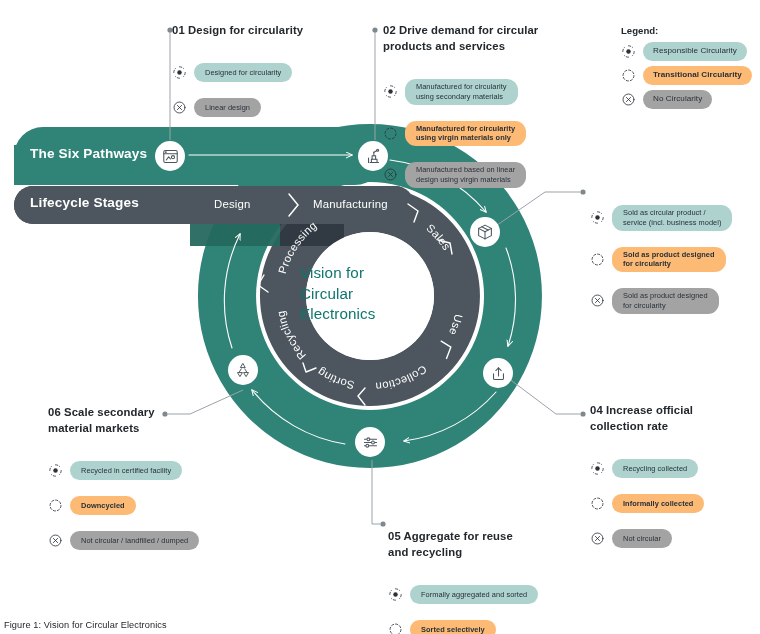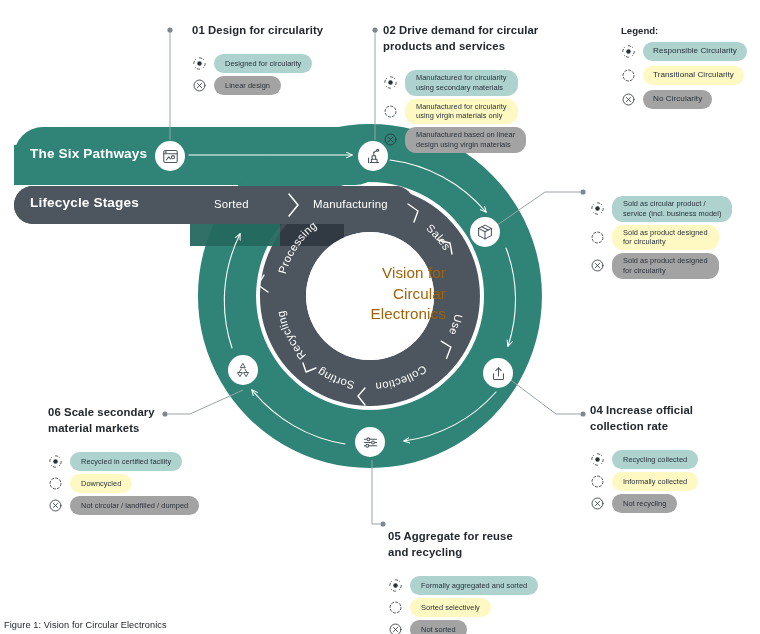--- a/index.html
+++ b/index.html
@@ -11,29 +11,29 @@
   }
   #stage{position:absolute;inset:0;}
   svg.layer{position:absolute;left:0;top:0;width:760px;height:634px;}
 
   
   .callout{position:absolute;}
   .callout .title{
     font-size:11.3px;font-weight:700;line-height:1.42;color:#22282d;
     letter-spacing:.1px;white-space:pre-line;
   }
-  .pills{margin-top:16px;display:flex;flex-direction:column;gap:3px;}
+  .pills{margin-top:25px;display:flex;flex-direction:column;gap:16px;}
   .pill-row{display:flex;align-items:center;gap:7px;}
   .pill{
     border-radius:11px;padding:3px 11px;font-size:7.4px;line-height:1.32;
     color:#27303a;min-height:13px;display:flex;align-items:center;
     white-space:pre-line;letter-spacing:.05px;
   }
   .tier-responsible{background:#aed2ce;}
-  .tier-transitional{background:#fef9c3;}
+  .tier-transitional{background:#fdba74;font-weight:bold;}
   .tier-none{background:#a3a3a3;}
 
   
   .mk{width:15px;height:15px;flex:0 0 15px;position:relative;}
   .mk svg{display:block;width:15px;height:15px;}
 
   
   #legend{position:absolute;left:621px;top:25px;width:140px;}
   #legend .lg-title{font-size:9.6px;font-weight:600;color:#22282d;margin-bottom:6px;}
   #legend .pill{font-size:8.1px;padding:3px 10px;border-radius:11px;}
@@ -45,22 +45,22 @@
   }
   #six-pathways-label{left:30px;top:146px;font-size:13.6px;}
   #lifecycle-label{left:30px;top:195px;font-size:13.6px;}
 
   .stage-label-flat{
     position:absolute;color:#ffffff;font-size:11.4px;letter-spacing:.2px;
   }
 
   
   #center-text{
-    position:absolute;left:300px;top:263px;width:146px;text-align:right;
-    font-size:15.2px;line-height:1.35;color:#a16207;letter-spacing:.1px;
+    position:absolute;left:300px;top:263px;width:146px;text-align:left;
+    font-size:15.2px;line-height:1.35;color:#0f766e;letter-spacing:.1px;
   }
 
   
   .pw-icon{
     position:absolute;width:30px;height:30px;border-radius:50%;
     background:#ffffff;display:flex;align-items:center;justify-content:center;
     box-shadow:0 0 0 .5px rgba(255,255,255,.0);
   }
   .pw-icon svg{display:block;}
 
@@ -201,21 +201,21 @@
       </text>
       <text>
         <textPath href="#arcProcessing" startOffset="16%" id="tp-processing">Processing</textPath>
       </text>
     </g>
   </svg>
 
   <div class="banner-label" id="six-pathways-label">The Six Pathways</div>
   <div class="banner-label" id="lifecycle-label">Lifecycle Stages</div>
 
-  <div class="stage-label-flat" style="left:214px;top:198px;">Sorted</div>
+  <div class="stage-label-flat" style="left:214px;top:198px;">Design</div>
   <div class="stage-label-flat" style="left:313px;top:198px;">Manufacturing</div>
 
   <div id="center-text" style="white-space:pre-line;">Vision for
 Circular
 Electronics</div>
 
   <div class="pw-icon" style="left:155px;top:141px;">
     <svg width="17" height="17" viewBox="0 0 24 24" fill="none" stroke="#4d565e" stroke-width="1.5" stroke-linecap="round" stroke-linejoin="round">
       <rect x="2.5" y="3.5" width="19" height="17" rx="2"></rect>
       <path d="M2.5 8 H21.5"></path>
@@ -303,21 +303,21 @@
           <svg viewBox="0 0 20 20" fill="none" stroke="#2c3338" stroke-width="1.1" stroke-linecap="round">
             <circle cx="10" cy="10" r="7.3"></circle>
             <path d="M7.2 7.2 L12.8 12.8 M12.8 7.2 L7.2 12.8"></path>
           </svg>
         </span>
         <span class="pill tier-none">No Circularity</span>
       </div>
     </div>
   </div>
 
-  <div class="callout" id="co-01" style="left:192px;top:22px;width:180px;">
+  <div class="callout" id="co-01" style="left:172px;top:22px;width:180px;">
       <div class="title">01 Design for circularity</div>
       <div class="pills">
         <div class="pill-row">
           <span class="mk">
             <svg viewBox="0 0 20 20" fill="none" stroke="#2c3338" stroke-width="1.1" stroke-linecap="round">
               <path d="M10 2.4 a7.6 7.6 0 0 1 5.4 2.2" stroke-dasharray="3 2.4"></path>
               <path d="M17.6 10 a7.6 7.6 0 0 1 -2.2 5.4" stroke-dasharray="3 2.4"></path>
               <path d="M10 17.6 a7.6 7.6 0 0 1 -5.4 -2.2" stroke-dasharray="3 2.4"></path>
               <path d="M2.4 10 a7.6 7.6 0 0 1 2.2 -5.4" stroke-dasharray="3 2.4"></path>
               <circle cx="10" cy="10" r="3" fill="#2c3338" stroke="none"></circle>
@@ -434,21 +434,21 @@
           </span>
           <span class="pill tier-transitional">Informally collected</span>
         </div>
         <div class="pill-row">
           <span class="mk">
             <svg viewBox="0 0 20 20" fill="none" stroke="#2c3338" stroke-width="1.1" stroke-linecap="round">
               <circle cx="10" cy="10" r="7.3"></circle>
               <path d="M7.2 7.2 L12.8 12.8 M12.8 7.2 L7.2 12.8"></path>
             </svg>
           </span>
-          <span class="pill tier-none">Not recycling</span>
+          <span class="pill tier-none">Not circular</span>
         </div>
       </div>
     </div>
   <div class="callout" id="co-05" style="left:388px;top:528px;width:176px;">
       <div class="title">05 Aggregate for reuse
 and recycling</div>
       <div class="pills">
         <div class="pill-row">
           <span class="mk">
             <svg viewBox="0 0 20 20" fill="none" stroke="#2c3338" stroke-width="1.1" stroke-linecap="round">

